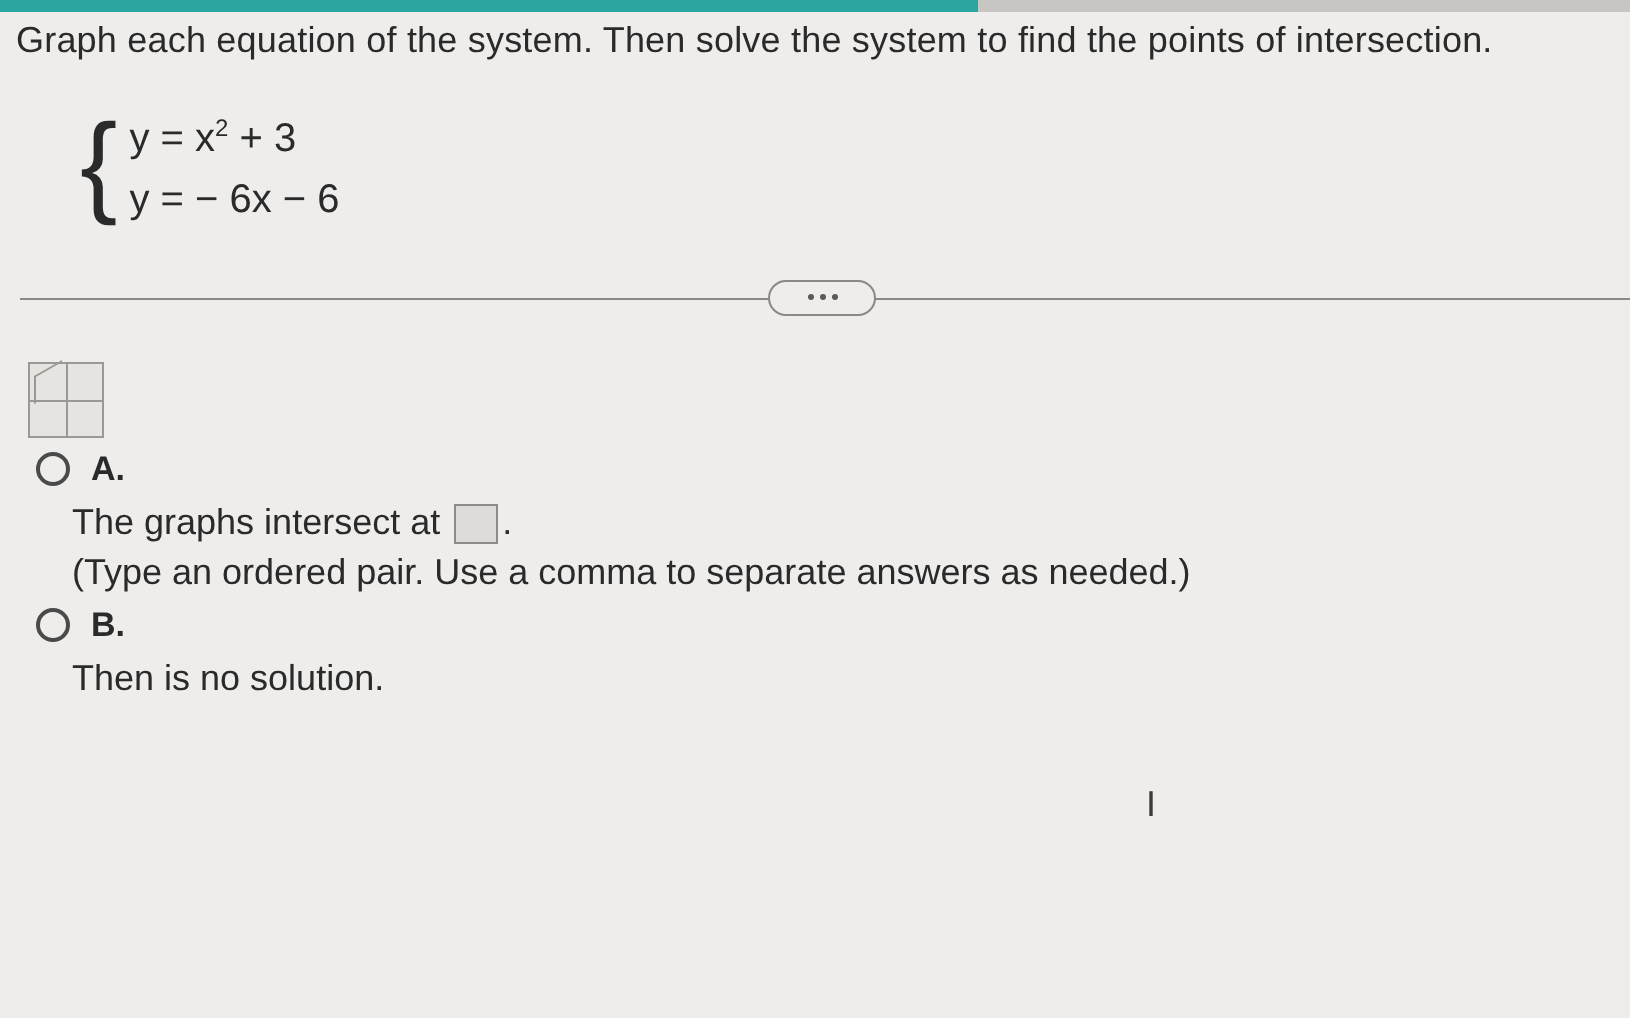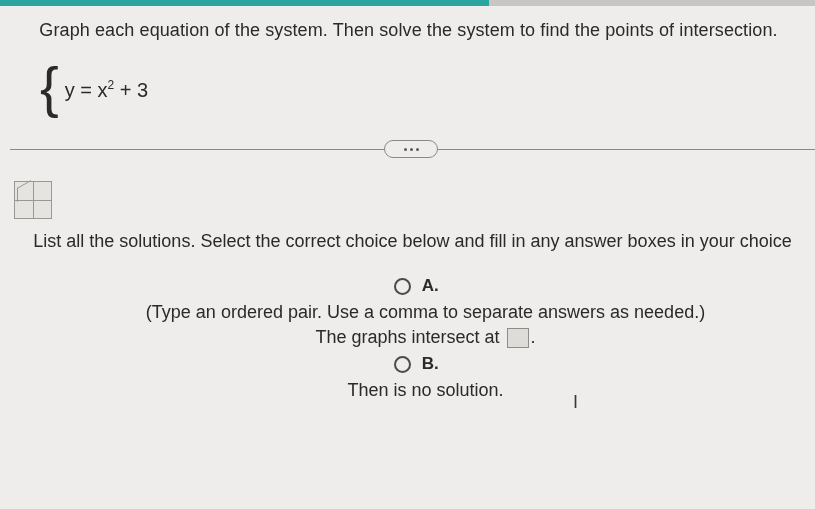--- a/index.html
+++ b/index.html
@@ -9,21 +9,21 @@
       background: #eeedeb;
       font-family: Arial, Helvetica, sans-serif;
       color: #2a2a2a;
       position: relative;
       overflow: hidden;
     }
     .top-bar {
       height: 6px;
       background: linear-gradient(to right, #2aa5a0 0%, #2aa5a0 60%, #c8c6c3 60%, #c8c6c3 100%);
     }
-    .content { padding: 14px 0 0 4px; text-align: center; }
+    .content { padding: 4px 0 0 4px; }
     .instruction {
       font-size: 18px;
       font-weight: 500;
       padding: 0 6px 10px 4px;
       letter-spacing: 0.1px;
     }
     .eq-block {
       margin: 8px 0 20px 36px;
       font-size: 20px;
       display: flex;
@@ -130,46 +130,46 @@
 
   <div class="eq-block">
     <div class="brace">{</div>
     <div class="eq-lines">
       <div class="eq">
         <span>y</span>
         <span>=</span>
         <span>x</span><span class="sup">2</span>
         <span>+ 3</span>
       </div>
+      <div class="eq">y = − 6x − 6</div>
     </div>
   </div>
 
   <div class="sep-wrap">
     <div class="sep-line"></div>
     <div class="pill">
       <span class="dot"></span>
       <span class="dot"></span>
       <span class="dot"></span>
     </div>
   </div>
 
   <div class="graph-icon">
     <div class="diag"></div>
   </div>
 
-  <div class="prompt2">List all the solutions. Select the correct choice below and fill in any answer boxes in your choice</div>
 
   <div class="choice">
     <span class="radio"></span>
     <span class="choice-label">A.</span>
     <div class="choice-body">
-      <div class="line">(Type an ordered pair. Use a comma to separate answers as needed.)</div>
       <div class="line">
         <span>The graphs intersect at </span><span class="blank"></span><span>.</span>
       </div>
+      <div class="line">(Type an ordered pair. Use a comma to separate answers as needed.)</div>
     </div>
   </div>
 
   <div class="choice">
     <span class="radio"></span>
     <span class="choice-label">B.</span>
     <div class="choice-body">
       <div class="line">Then is no solution.</div>
     </div>
   </div>

